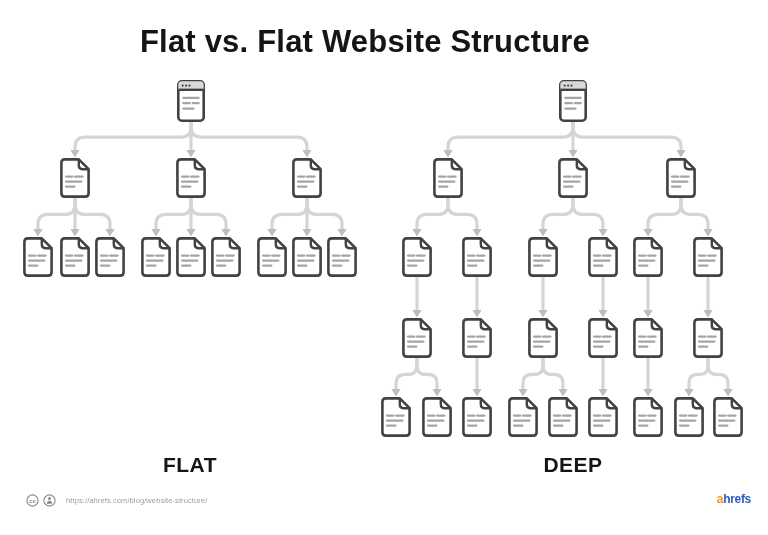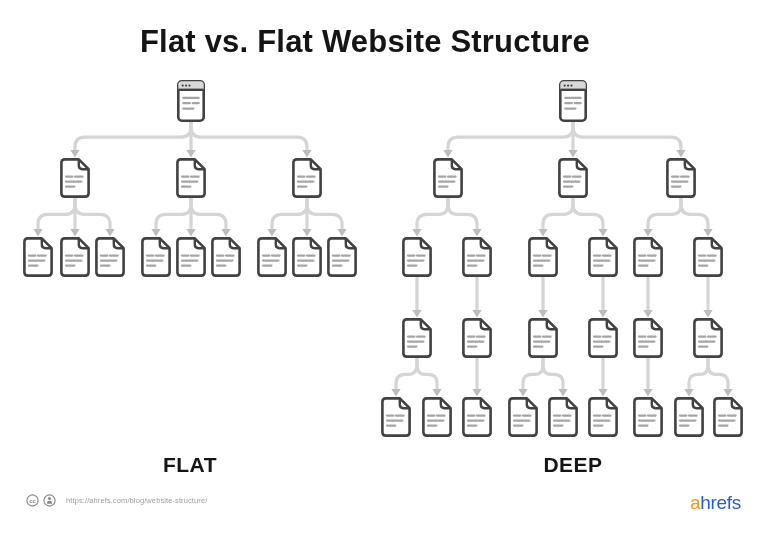--- a/index.html
+++ b/index.html
@@ -26,21 +26,21 @@
   }
   .label-flat{left:190px;}
   .label-deep{left:573px;}
   .footer-license{
     position:absolute;left:26px;top:494px;display:flex;align-items:center;gap:4px;
   }
   .source-url{
     font-size:7.5px;color:var(--url-text,#9e9e9e);margin-left:6px;letter-spacing:.1px;
   }
   .ahrefs-logo{
-    position:absolute;right:27px;top:492px;font-size:19px;font-weight:400;letter-spacing:-.3px;
+    position:absolute;right:17px;top:492px;font-size:12px;font-weight:700;letter-spacing:-.3px;
   }
 </style>
 </head>
 <body>
 
 <h1 class="page-title">Flat vs. Flat Website Structure</h1>
 
 <svg id="tree-svg" width="768" height="535" viewBox="0 0 768 535">
   <defs>
     <symbol id="sym-browser" viewBox="0 0 28 42">

